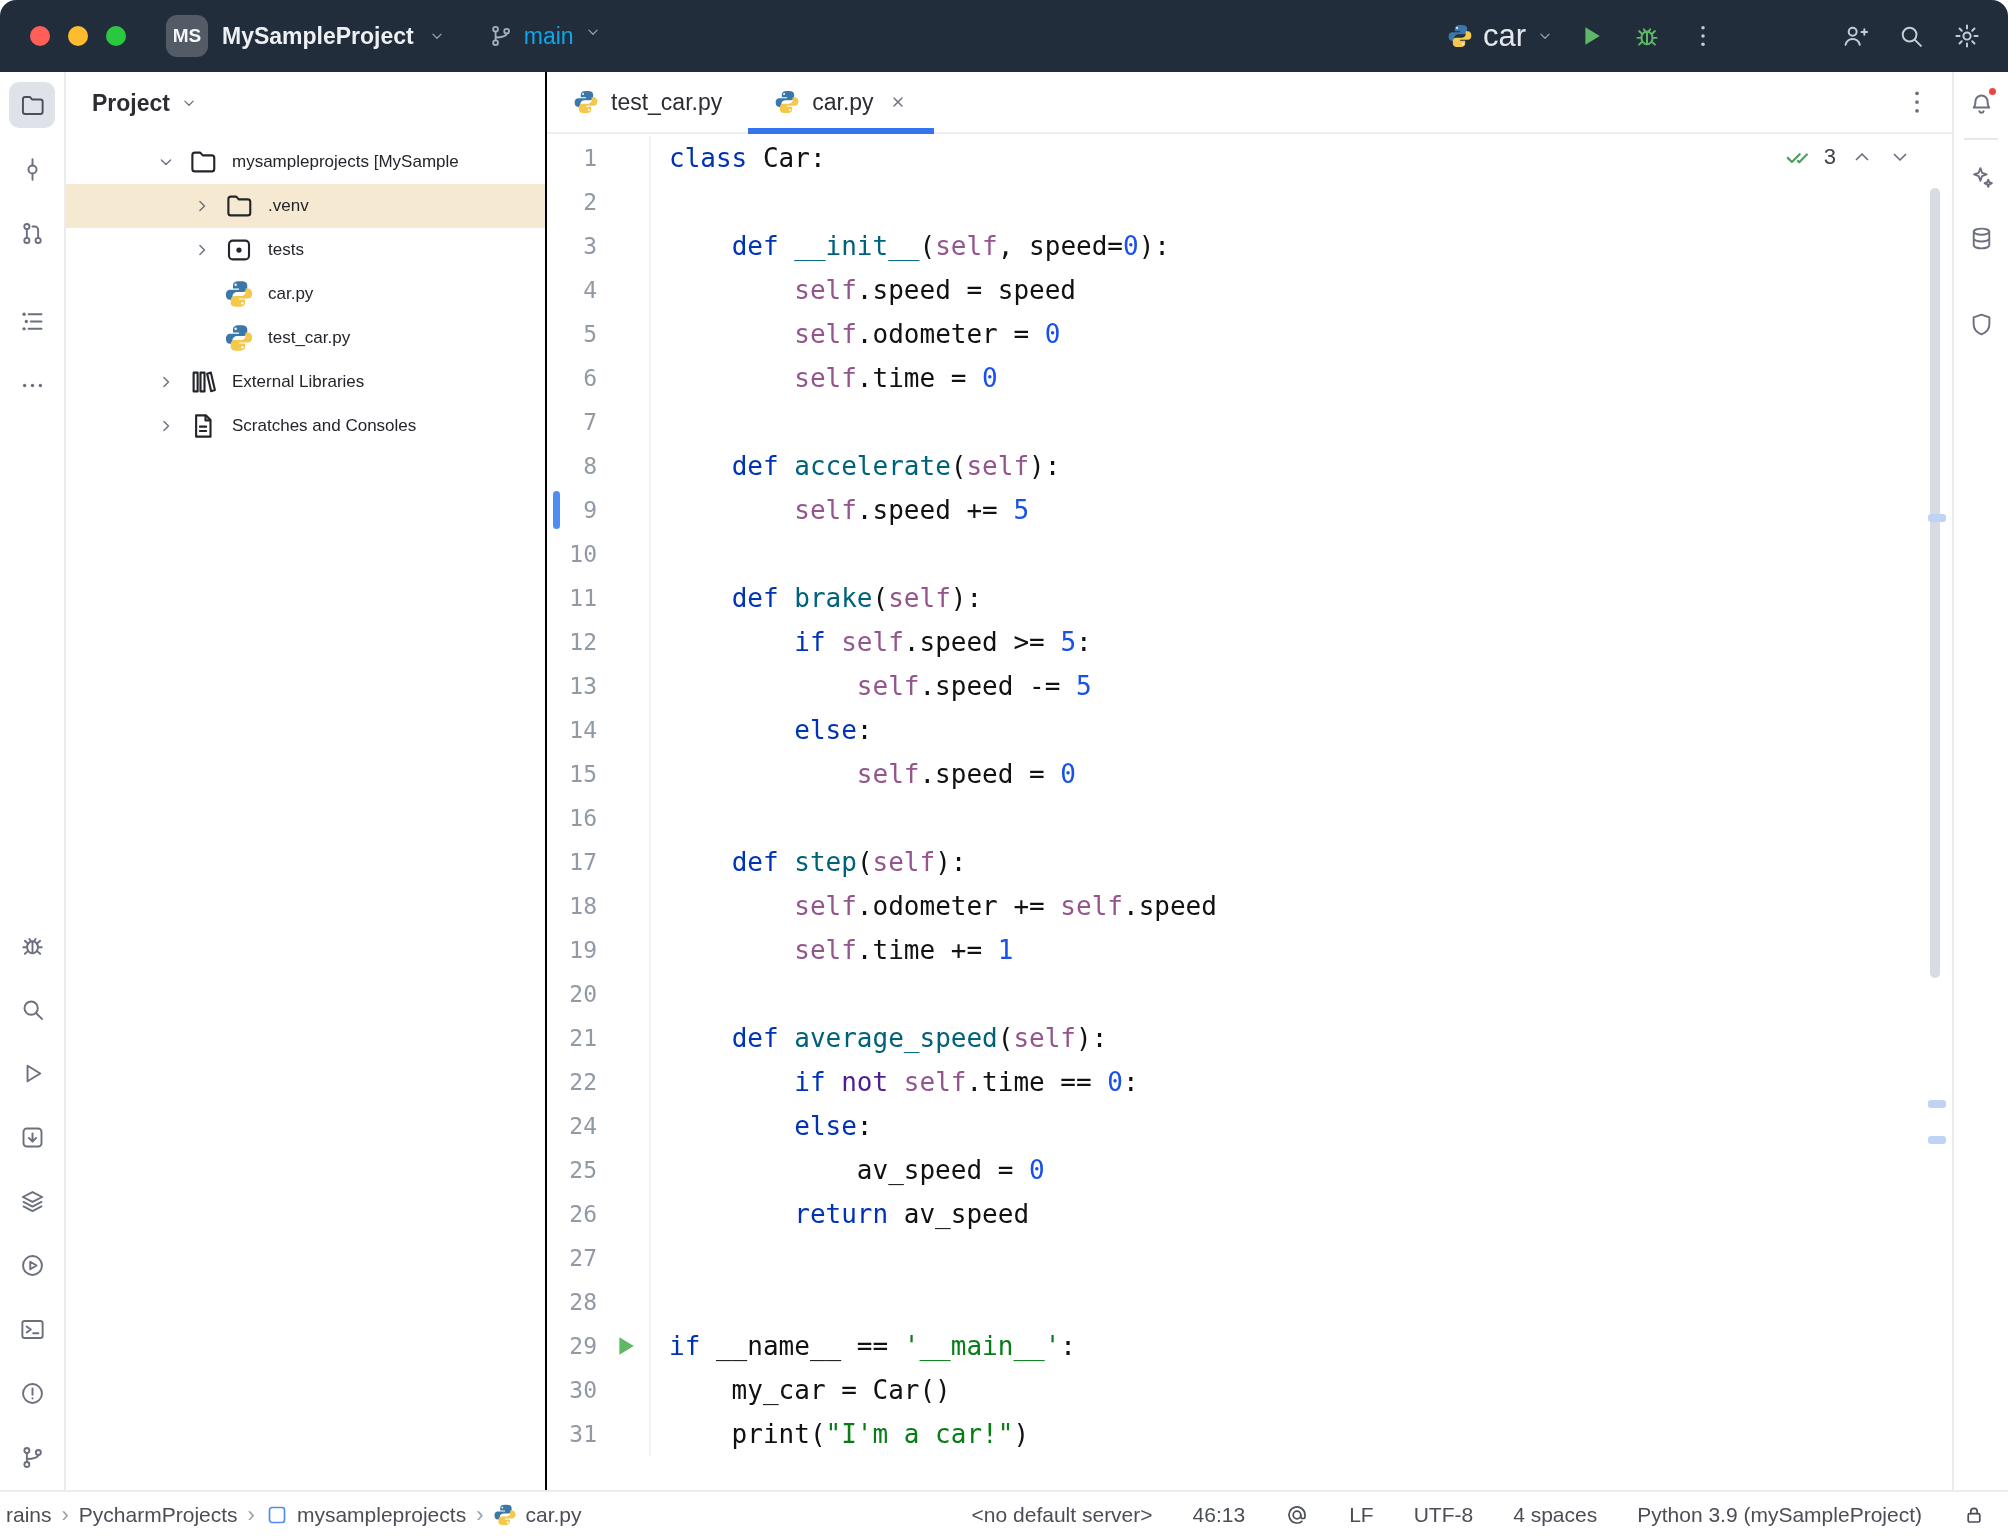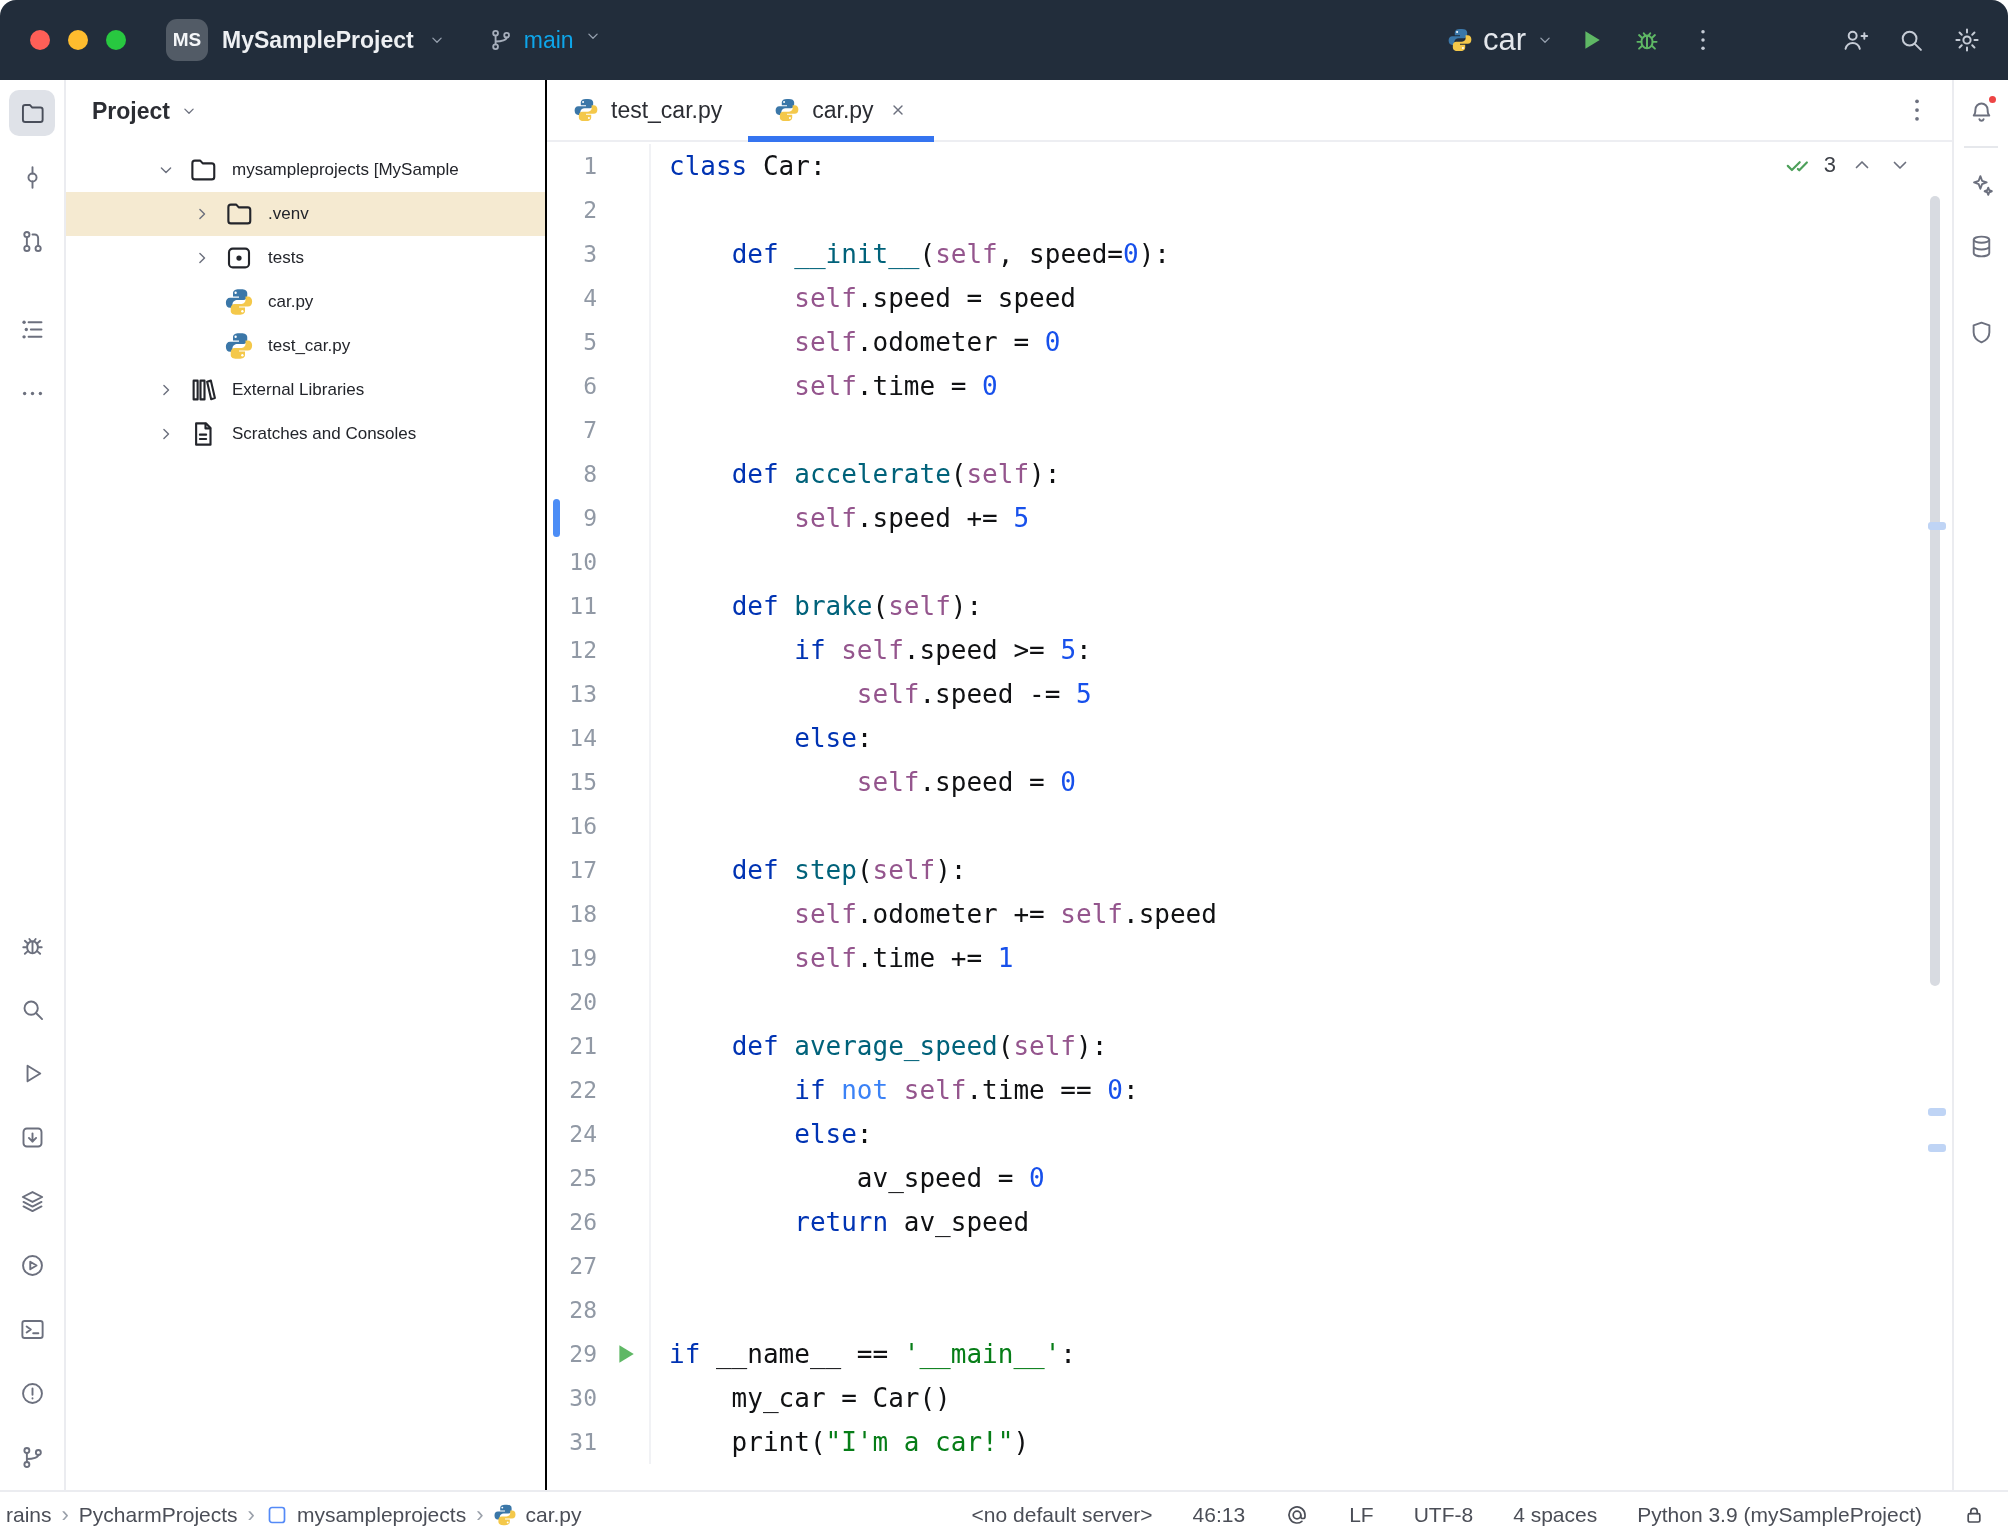--- a/index.html
+++ b/index.html
@@ -9,21 +9,21 @@
 .icon svg{width:100%;height:100%;display:block}
 .ic18{width:18px;height:18px}
 .ic24{width:24px;height:24px}
 .ic26{width:26px;height:26px}
 .ic27{width:27px;height:27px}
 .ic28{width:28px;height:28px}
 
 .app{width:2008px;height:1538px;display:flex;flex-direction:column;overflow:hidden}
 
 
-.titlebar{height:80px;flex:none;background:var(--titlebar,#222D3B);display:flex;align-items:center;padding:0 16px 0 30px;color:#D6DAE1;border-radius:16px 16px 0 0}
+.titlebar{height:72px;flex:none;background:var(--titlebar,#222D3B);display:flex;align-items:center;padding:0 16px 0 30px;color:#D6DAE1;border-radius:16px 16px 0 0}
 .traffic{display:flex;gap:18px;margin-right:40px}
 .light{width:20px;height:20px;border-radius:50%}
 .light.red{background:#FF5F57}.light.yellow{background:#FEBC2E}.light.green{background:#28C840}
 .proj-widget{display:flex;align-items:center;gap:14px}
 .proj-badge{width:42px;height:42px;border-radius:11px;background:rgba(255,255,255,.22);display:flex;align-items:center;justify-content:center;font-size:19px;font-weight:700;color:#F4F6F8}
 .proj-name{font-size:23px;font-weight:700;color:#EEF0F3}
 .tb-chev{width:18px;height:18px;color:#96A0AE}
 .branch-widget{display:flex;align-items:flex-start;gap:10px;margin-left:42px;font-size:23px;color:#0ea5e9}
 .branch-widget .ic26{color:#A7AFBC}
 .tb-right{margin-left:auto;display:flex;align-items:center}
@@ -595,21 +595,21 @@
             <div class="code-line">
               <div class="gutter">
                 <span class="num">21</span>
               </div>
               <div class="src"><span style="color:#101113">    </span><span style="color:#0033B3">def</span><span style="color:#101113"> </span><span style="color:#00627A">average_speed</span><span style="color:#101113">(</span><span style="color:#94558D">self</span><span style="color:#101113">):</span></div>
             </div>
             <div class="code-line">
               <div class="gutter">
                 <span class="num">22</span>
               </div>
-              <div class="src"><span style="color:#101113">        </span><span style="color:#0033B3">if</span><span style="color:#101113"> </span><span style="color:#3b82f6">not</span><span style="color:#101113"> </span><span style="color:#94558D">self</span><span style="color:#101113">.time == </span><span style="color:#1750EB">0</span><span style="color:#101113">:</span></div>
+              <div class="src"><span style="color:#101113">        </span><span style="color:#0033B3">if</span><span style="color:#101113"> </span><span style="color:#4c1d95">not</span><span style="color:#101113"> </span><span style="color:#94558D">self</span><span style="color:#101113">.time == </span><span style="color:#1750EB">0</span><span style="color:#101113">:</span></div>
             </div>
             <div class="code-line">
               <div class="gutter">
                 <span class="num">24</span>
               </div>
               <div class="src"><span style="color:#101113">        </span><span style="color:#0033B3">else</span><span style="color:#101113">:</span></div>
             </div>
             <div class="code-line">
               <div class="gutter">
                 <span class="num">25</span>

